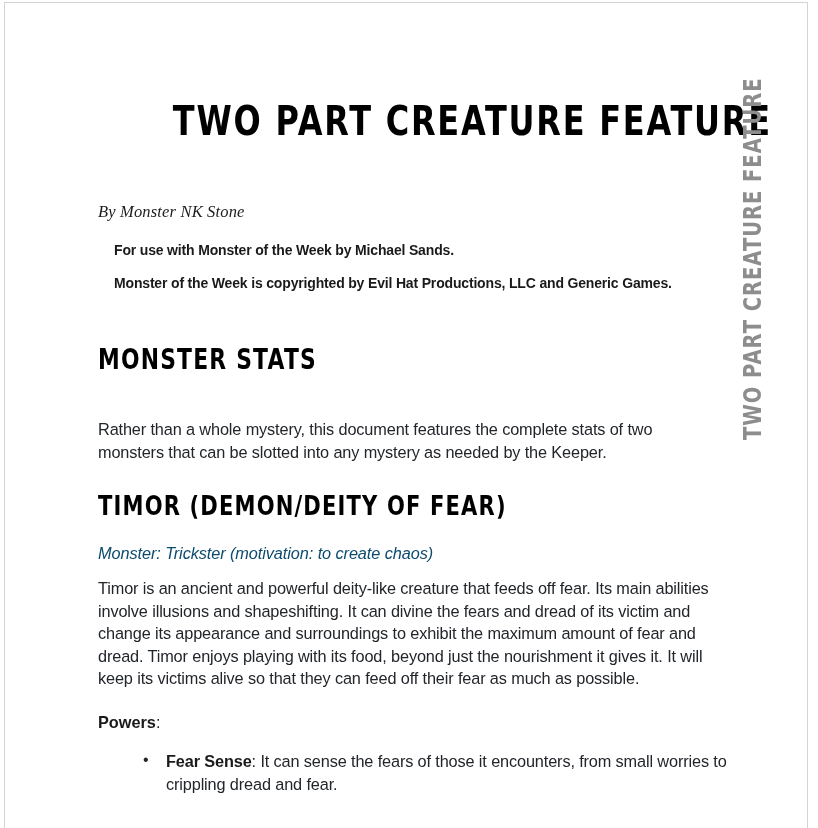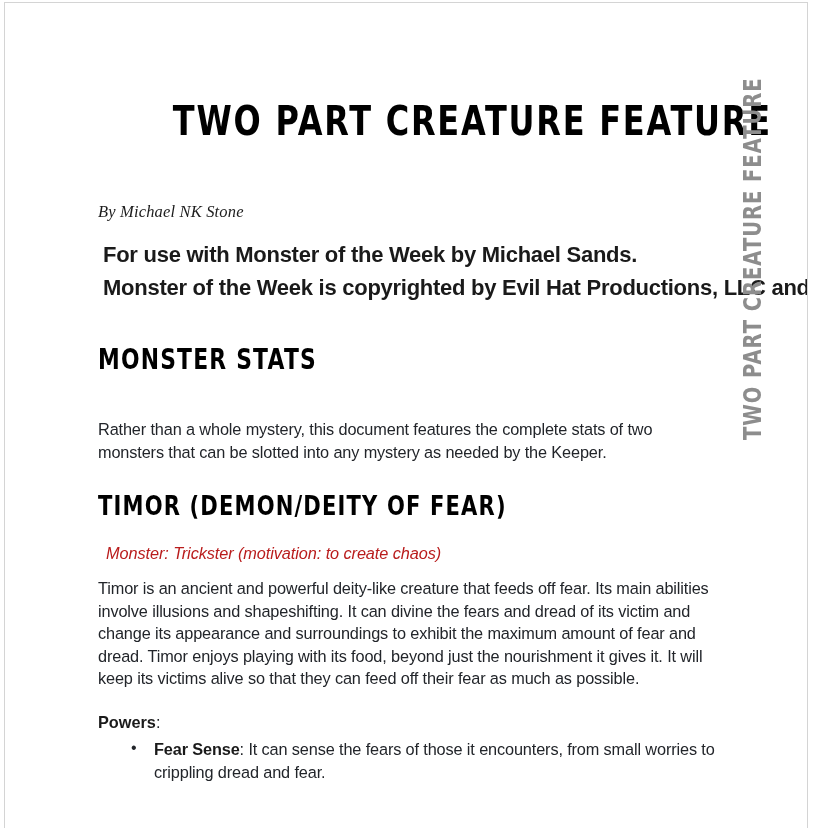--- a/index.html
+++ b/index.html
@@ -72,22 +72,22 @@
     font-family: "Liberation Serif", serif;
     font-style: italic;
     font-size: 16.5px;
     color: #1d1d1d;
     letter-spacing: 0.01em;
   }
 
   
   .intro-line {
     position: absolute;
-    left: 5px;
-    font-size: 22px;
+    left: 16px;
+    font-size: 14px;
     font-weight: bold;
     color: #1a1a1a;
     letter-spacing: -0.012em;
     white-space: nowrap;
   }
   #intro-1 { top: 239px; }
   #intro-2 { top: 272px; text-align: center; }
 
   
   #h-monster-stats {
@@ -115,24 +115,24 @@
     color: #22252a;
     letter-spacing: -0.008em;
   }
   #p-intro   { top: 415px; width: 618px; }
   #p-timor   { top: 574px; width: 630px; }
 
   
   #p-monster-type {
     position: absolute;
     top: 541px;
-    left: 8px;
+    left: 0;
     font-size: 16.3px;
     font-style: italic;
-    color: #b91c1c;
+    color: #0c4a6e;
     letter-spacing: -0.005em;
     white-space: nowrap;
   }
 
   
   #powers-label {
     position: absolute;
     top: 698px;
     left: 0;
     font-size: 16.3px;
@@ -140,21 +140,21 @@
     margin-top: 12px;
   }
   #powers-label b { font-weight: bold; color: #1a1a1a; }
 
   
   #powers-list {
     position: absolute;
     top: 731px;
     left: 0;
     width: 630px;
-    margin: 4px;
+    margin: 16px;
     padding: 0;
     list-style: none;
   }
   #powers-list li {
     position: relative;
     padding-left: 52px;
     font-size: 16.3px;
     line-height: 22.6px;
     color: #22252a;
     letter-spacing: -0.008em;
@@ -202,21 +202,21 @@
 <body>
 
 <div id="page-sheet">
 
   <div id="content">
 
     <div id="doc-title-wrap">
       <span id="doc-title" class="grunge">TWO PART CREATURE FEATURE</span>
     </div>
 
-    <div id="byline">By Michael NK Stone</div>
+    <div id="byline">By Monster NK Stone</div>
 
     <div id="intro-1" class="intro-line">For use with Monster of the Week by Michael Sands.</div>
 
     <div id="intro-2" class="intro-line">Monster of the Week is copyrighted by Evil Hat Productions, LLC and Generic Games.</div>
 
     <div id="h-monster-stats" class="grunge">MONSTER STATS</div>
 
     <div id="p-intro" class="body-para">Rather than a whole mystery, this document features the complete stats of two monsters that can be slotted into any mystery as needed by the Keeper.</div>
 
     <div id="h-timor" class="grunge">TIMOR (DEMON/DEITY OF FEAR)</div>

